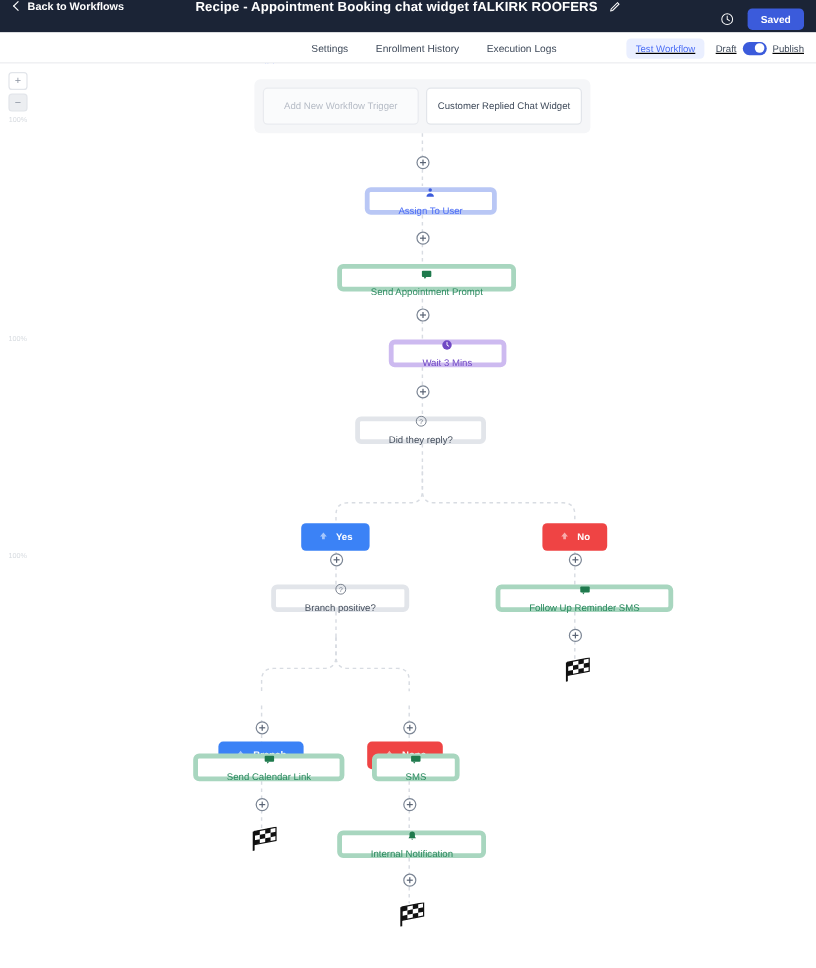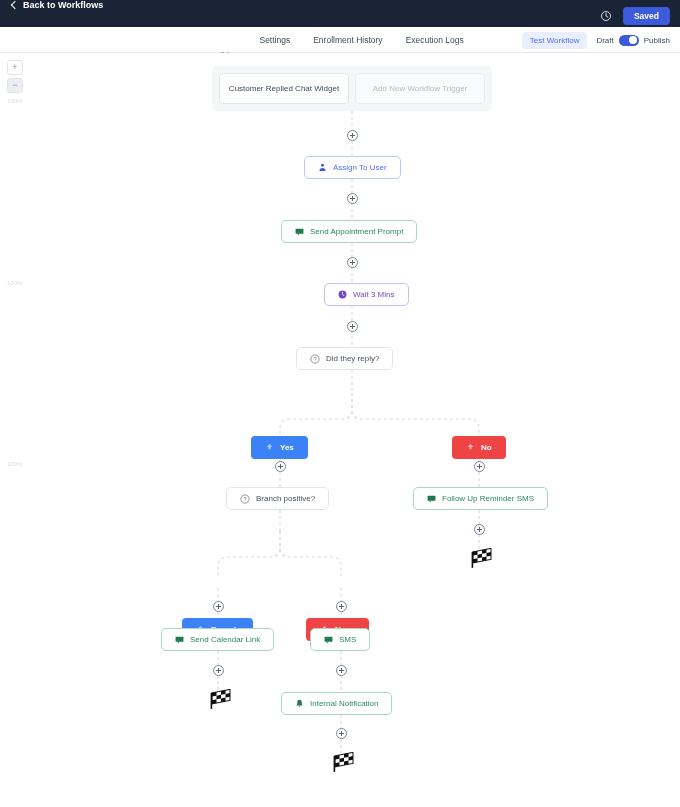--- a/index.html
+++ b/index.html
@@ -70,21 +70,21 @@
     height: 26px; display: flex; align-items: center;
     position: relative;
   }
   .tab.active { color: #4c6ef5; margin-top: 32px; }
   .tab.active::after {
     content: ""; position: absolute; left: 0; right: 0; bottom: 2px;
     height: 2px; background: #4c6ef5; border-radius: 2px;
   }
   .tabbar-right {
     position: absolute; right: 10px; top: 0; height: 26px;
-    display: flex; align-items: center; gap: 9px;
+    display: flex; align-items: center; gap: 9px; text-decoration: underline;
   }
   .test-btn {
     background: #eaefff; color: #4c6ef5;
     font-size: 8px; border: none; border-radius: 4px;
     padding: 4px 8px; cursor: pointer;
   }
   .toggle-group { display: flex; align-items: center; gap: 5px; }
   .toggle-label { font-size: 8px; color: #3f4a5a; }
   .toggle {
     width: 20px; height: 11px; border-radius: 7px;
@@ -147,28 +147,29 @@
   .links {
     position: absolute; left: 0; top: 0;
     width: 680px; height: 754px;
     pointer-events: none;
   }
 
   
   .node {
     position: absolute;
     background: #ffffff;
-    border: 1px solid #a3a3a3; border-radius: 5px;
+    border: 4px solid #a3a3a3; border-radius: 5px;
     height: 23px;
     display: flex; align-items: center; justify-content: center;
     gap: 6px;
     font-size: 8px; color: #47515f;
-    padding: 0 13px;
+    padding: 0 24px;
     cursor: pointer;
     white-space: nowrap;
+    flex-direction: column;
   }
   .node .ico { display: flex; align-items: center; }
   .node.blue  { border-color: #b9c7f5; color: #4c6ef5; }
   .node.green { border-color: #a8d6bf; color: #2b8a5f; }
   .node.purple{ border-color: #cdbaf0; color: #7048c4; margin-left: 19px; }
   .node.cond  { border-color: #e2e5ea; color: #47515f; }
 
   .pill {
     position: absolute;
     height: 23px; border-radius: 4px;
@@ -197,20 +198,28 @@
 </style>
 </head>
 <body>
 
 <div class="topbar">
   <div class="back-btn">
     <span class="chev-left"></span>
     <span>Back to Workflows</span>
   </div>
 
+  <div class="title-wrap">
+    <span class="wf-title">Recipe - Appointment Booking chat widget fALKIRK ROOFERS</span>
+    <span class="pencil-icon">
+      <svg width="10" height="10" viewBox="0 0 16 16">
+        <path d="M12.1 1.9l2 2-8.4 8.4-2.6.6.6-2.6z" fill="none" stroke="#ffffff" stroke-width="1.4"></path>
+      </svg>
+    </span>
+  </div>
 
   <div class="topbar-right">
     <span class="clock-icon">
       <svg width="12" height="12" viewBox="0 0 20 20">
         <circle cx="10" cy="10" r="7.5" fill="none" stroke="#ffffff" stroke-width="1.4"></circle>
         <path d="M10 5.5V10l3 2" fill="none" stroke="#ffffff" stroke-width="1.4" stroke-linecap="round"></path>
       </svg>
     </span>
     <button class="saved-btn">Saved</button>
   </div>
@@ -239,22 +248,22 @@
 
   <div class="zoom-controls">
     <div class="zoom-btn">+</div>
     <div class="zoom-btn minus">−</div>
     <div class="zoom-pct">100%</div>
   </div>
   <div class="zoom-marker" style="top:227px">100%</div>
   <div class="zoom-marker" style="top:408px">100%</div>
 
   <div class="trigger-panel">
+    <div class="trigger-card placeholder">Add New Workflow Trigger</div>
     <div class="trigger-card">Customer Replied Chat Widget</div>
-    <div class="trigger-card placeholder">Add New Workflow Trigger</div>
   </div>
 
   <svg class="links">
     <g stroke="#d8dce2" stroke-width="1.2" fill="none" stroke-dasharray="3,3">
 
       <line x1="352" y1="58" x2="352" y2="102"></line>
 
       <line x1="352" y1="126" x2="352" y2="167"></line>
 
       <line x1="352" y1="190" x2="352" y2="230"></line>

